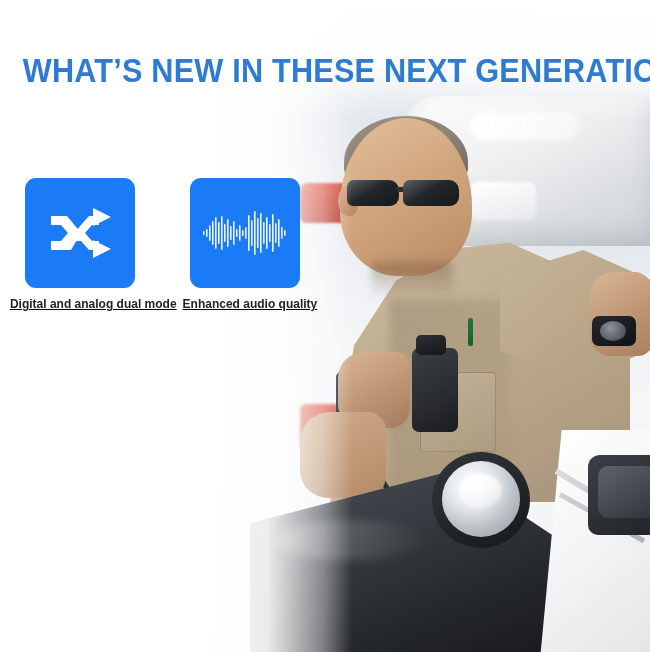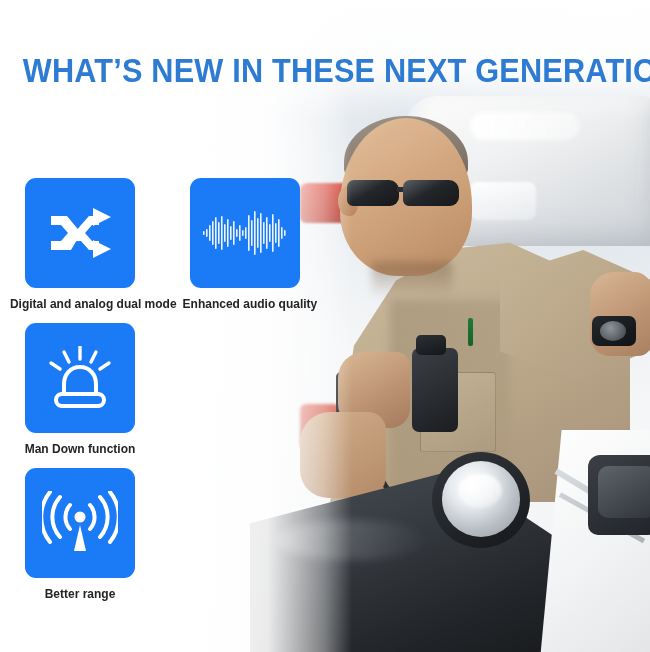--- a/index.html
+++ b/index.html
@@ -247,21 +247,21 @@
     font-family:"Liberation Sans Narrow","Liberation Sans", sans-serif;
     font-weight:bold;
     font-size:33px;
     letter-spacing:.2px;
     color:#2d7bd2;
     transform:scaleX(.93);
     white-space:nowrap;
   }
 
   .grid{
-    position:absolute;left:25px;top:178px;width:320px;
+    position:absolute;left:25px;top:178px;width:320px;text-decoration:underline;
   }
   .row{display:flex;gap:55px;margin-bottom:12px;}
   .cell{width:110px;}
   .tile{
     width:110px;height:110px;border-radius:11px;
     background:#1b7bf7;
     display:flex;align-items:center;justify-content:center;
   }
   .tile svg{display:block;}
   .caption{
@@ -381,54 +381,21 @@
               <rect x="79" y="19" width="1.6" height="12" rx=".8"></rect>
               <rect x="82" y="22" width="1.6" height="6" rx=".8"></rect>
             </g>
           </svg>
         </div>
         <div class="caption">Enhanced audio quality</div>
       </div>
     </div>
 
     <div class="row row2">
-      <div class="cell c0">
-        <div class="tile">
-          <svg width="68" height="64" viewBox="0 0 68 64">
-            <g stroke="#fff" stroke-width="3.4" stroke-linecap="round" fill="none">
-              <line x1="34" y1="1" x2="34" y2="13"></line>
-              <line x1="18" y1="6" x2="23" y2="16"></line>
-              <line x1="50" y1="6" x2="45" y2="16"></line>
-              <line x1="5" y1="17" x2="14" y2="23"></line>
-              <line x1="63" y1="17" x2="54" y2="23"></line>
-            </g>
-            <path d="M34 21 c-10 0 -16 8 -16 17 v10 h32 v-10 c0 -9 -6 -17 -16 -17 Z" fill="none" stroke="#fff" stroke-width="4" stroke-linejoin="round"></path>
-            <rect x="10" y="48" width="48" height="12" rx="6" fill="none" stroke="#fff" stroke-width="4"></rect>
-          </svg>
-        </div>
-        <div class="caption">Man Down function</div>
-      </div>
 
     </div>
 
     <div class="row row3">
-      <div class="cell c0">
-        <div class="tile">
-          <svg width="76" height="64" viewBox="0 0 76 64">
-            <g stroke="#fff" fill="none" stroke-linecap="round">
-              <path d="M28 14 a18 18 0 0 0 0 24" stroke-width="4"></path>
-              <path d="M48 14 a18 18 0 0 1 0 24" stroke-width="4"></path>
-              <path d="M18 6 a30 30 0 0 0 0 40" stroke-width="4"></path>
-              <path d="M58 6 a30 30 0 0 1 0 40" stroke-width="4"></path>
-              <path d="M8 1 a40 40 0 0 0 0 50" stroke-width="4"></path>
-              <path d="M68 1 a40 40 0 0 1 0 50" stroke-width="4"></path>
-            </g>
-            <circle cx="38" cy="26" r="5.5" fill="#fff"></circle>
-            <path d="M38 34 L44 60 H32 Z" fill="#fff"></path>
-          </svg>
-        </div>
-        <div class="caption">Better range</div>
-      </div>
 
     </div>
 
   </div>
 </div>
 
 </body></html>

